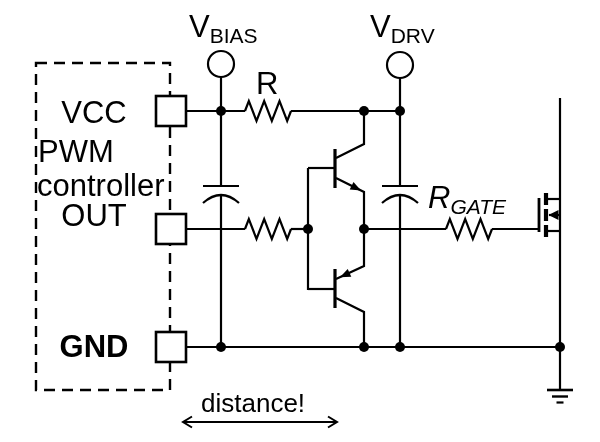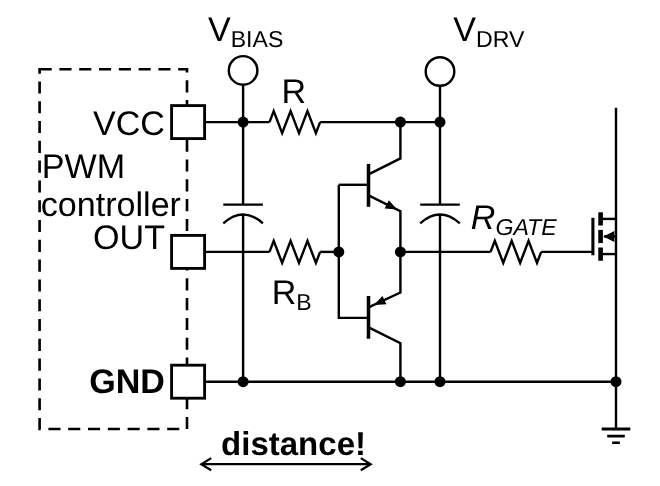--- a/index.html
+++ b/index.html
@@ -3,22 +3,22 @@
 <meta charset="utf-8">
 <style>
   html,body{margin:0;padding:0;background:#fff;}
   .canvas{
     position:relative;width:600px;height:442px;background:#fff;overflow:hidden;
     font-family:"Liberation Sans",sans-serif;color:#000;
   }
   .canvas svg{position:absolute;left:0;top:0;}
   .lbl{position:absolute;font-size:31px;line-height:1;white-space:nowrap;}
   .lbl .sub{font-size:21px;vertical-align:-6px;}
-  .pin{left:38px;width:112px;text-align:right;}
-  .small-note{font-size:30px;font-weight:bold;}
+  .pin{left:38px;width:112px;text-align:center;}
+  .small-note{font-size:26px;}
 </style>
 </head>
 <body>
 
 <div class="canvas">
 
   <svg width="600" height="442" viewBox="0 0 600 442">
     <g stroke="#000" fill="none" stroke-width="2.2">
 
       <g>
@@ -134,21 +134,20 @@
   </svg>
 
   <div class="lbl pin" style="top:97px;"><span>VCC</span></div>
   <div class="lbl pin" style="top:200px;"><span>OUT</span></div>
   <div class="lbl pin" style="top:331px;font-weight:bold;"><span>GND</span></div>
 
   <div class="lbl" style="left:38px;top:136px;text-align:right;"><span>PWM</span></div>
   <div class="lbl" style="left:37px;top:170px;"><span>controller</span></div>
 
   <div class="lbl" style="left:189px;top:11px;"><span>V</span><span class="sub">BIAS</span></div>
-  <div class="lbl" style="left:370px;top:11px;margin-left:42px;"><span>V</span><span class="sub">DRV</span></div>
+  <div class="lbl" style="left:370px;top:11px;"><span>V</span><span class="sub">DRV</span></div>
 
   <div class="lbl" style="left:256px;top:68px;"><span>R</span></div>
-  <div class="lbl" style="left:247px;top:250px;"><span>R</span><span class="sub">B</span></div>
   <div class="lbl" style="left:428px;top:182px;font-style:italic;"><span>R</span><span class="sub">GATE</span></div>
 
   <div class="lbl small-note" style="left:201px;top:390px;"><span>distance!</span></div>
 
 </div>
 
 </body></html>

